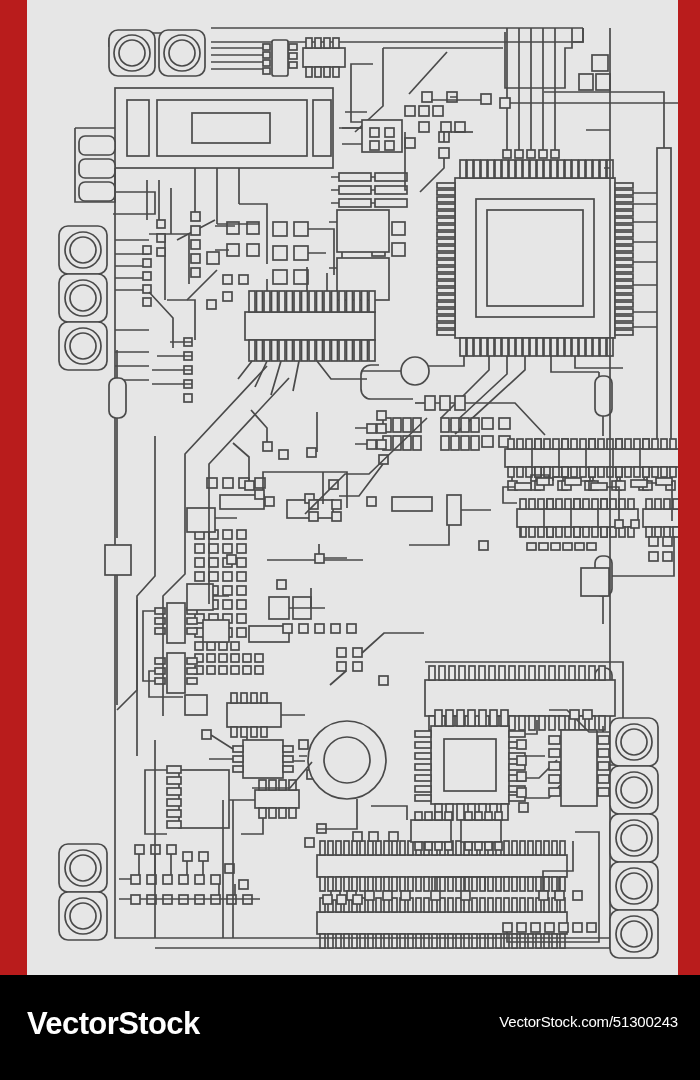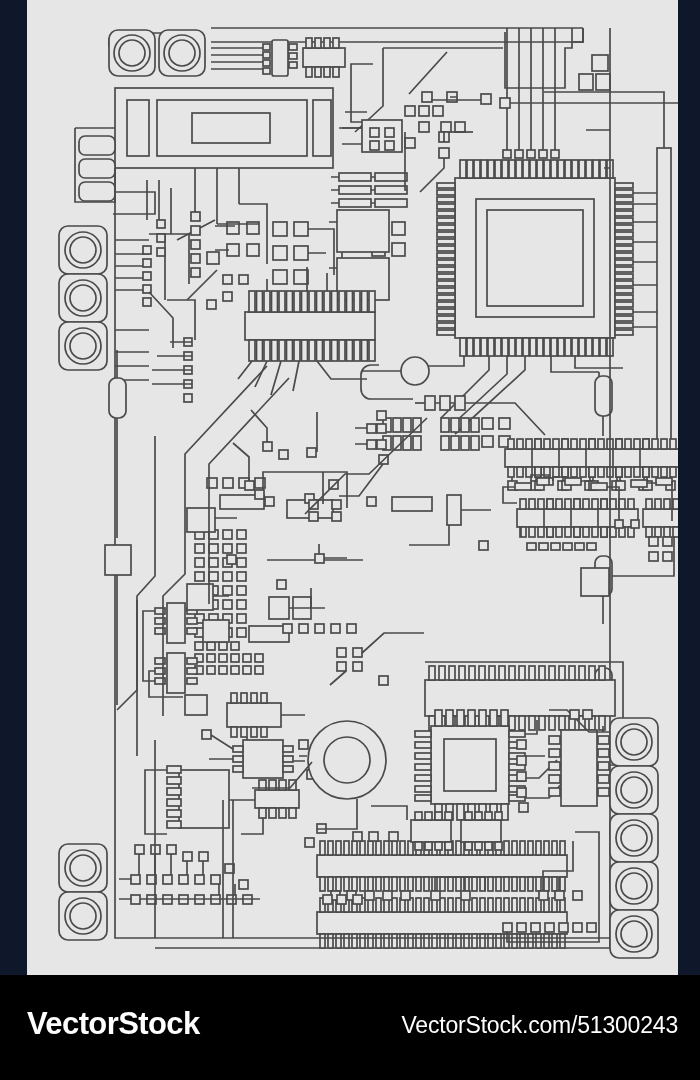--- a/index.html
+++ b/index.html
@@ -1,22 +1,22 @@
 <!DOCTYPE html>
 <html><head>
 <meta charset="utf-8">
 <style>
   html,body{margin:0;padding:0;background:#ffffff;}
   body{width:700px;height:1080px;font-family:"Liberation Sans",sans-serif;overflow:hidden;}
-  #stage{position:relative;width:700px;height:1080px;background:#0f172a;}
+  #stage{position:relative;width:700px;height:1080px;background:#b91c1c;}
   #canvas-area{position:absolute;left:27px;top:0;width:651px;height:975px;background:#e6e6e6;}
   #board-svg{position:absolute;left:0;top:0;width:651px;height:975px;display:block;}
   #footer{position:absolute;left:0;top:975px;width:700px;height:105px;background:#000000;}
   #brand{position:absolute;left:27px;top:1008px;color:#ffffff;font-size:31px;font-weight:700;letter-spacing:-0.6px;line-height:1;font-family:"Liberation Sans",sans-serif;}
-  #srcurl{position:absolute;right:22px;top:1014px;color:#ffffff;font-size:23px;font-weight:400;letter-spacing:-0.2px;line-height:1;font-family:"Liberation Sans",sans-serif;}
+  #srcurl{position:absolute;right:22px;top:1014px;color:#ffffff;font-size:15px;font-weight:400;letter-spacing:-0.2px;line-height:1;font-family:"Liberation Sans",sans-serif;}
 </style>
 </head>
 <body>
 
 <div id="stage">
 
   <div id="canvas-area">
     <svg id="board-svg" viewBox="0 0 651 975" xmlns="http://www.w3.org/2000/svg">
       <defs>
         <g id="pad-sm">

